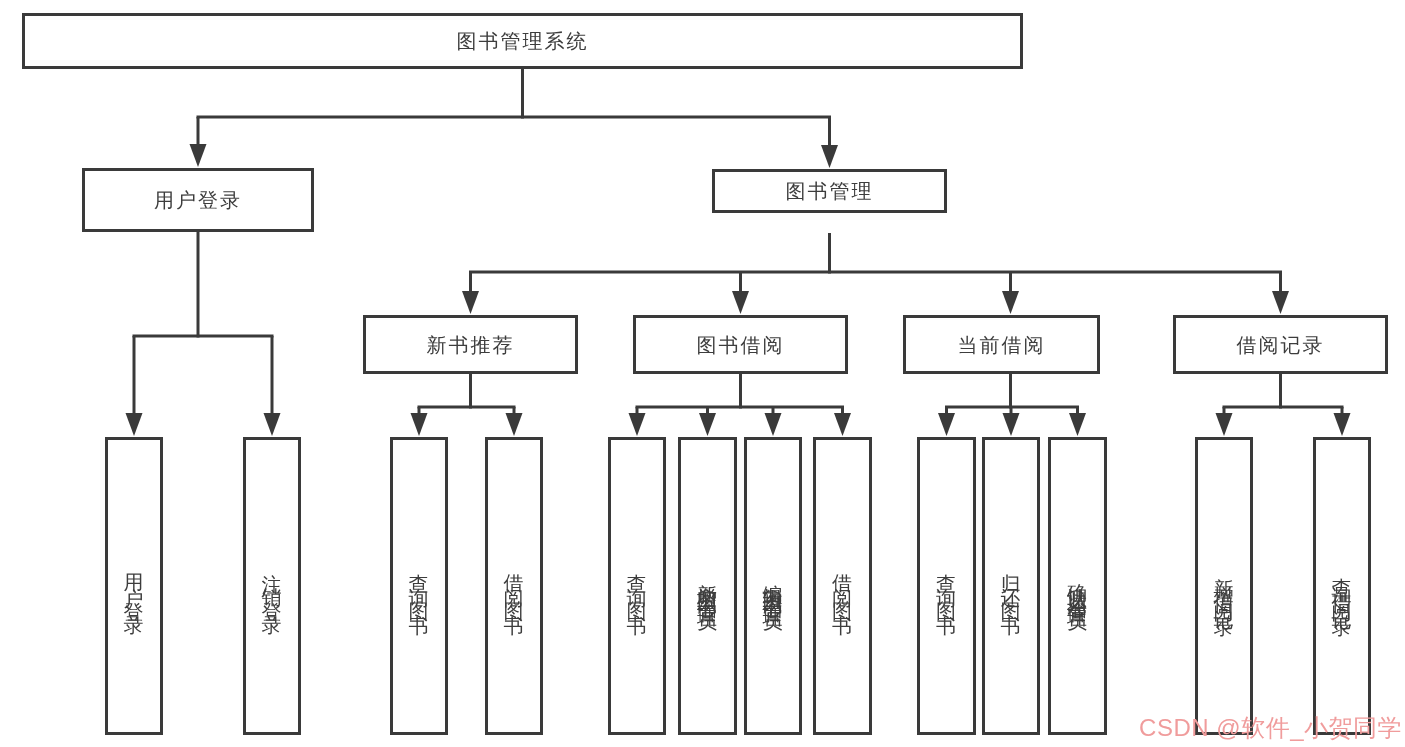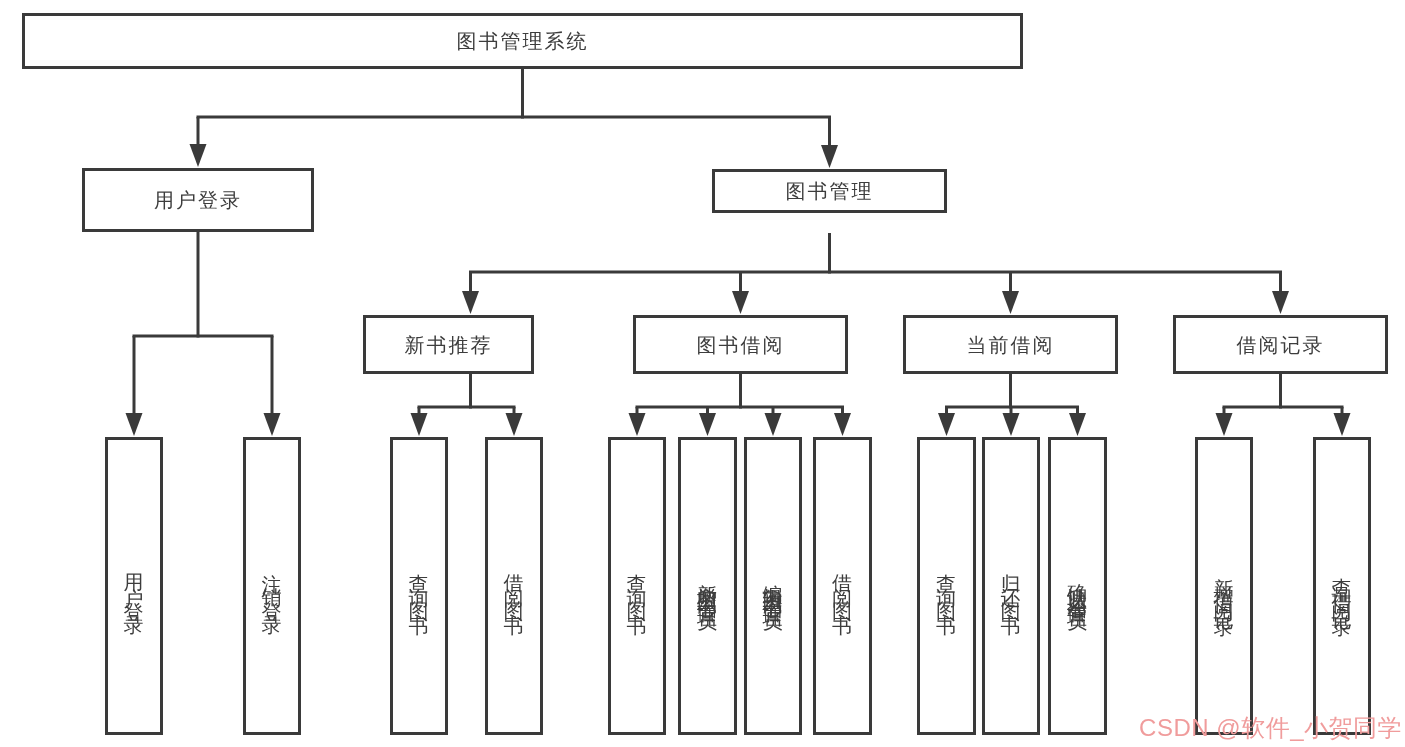--- a/index.html
+++ b/index.html
@@ -137,27 +137,27 @@
   <div class="watermark">CSDN @软件_小贺同学</div>
 <div class="node" style="left: 22px; top: 13px; width: 1001px; height: 56px;">
       <span>图书管理系统</span>
     </div>
     <div class="node" style="left: 82px; top: 168px; width: 232px; height: 64px;">
       <span>用户登录</span>
     </div>
     <div class="node" style="left: 712px; top: 169px; width: 235px; height: 44px;">
       <span>图书管理</span>
     </div>
-    <div class="node" style="left: 363px; top: 315px; width: 171px; height: 59px;">
+    <div class="node" style="left: 363px; top: 315px; width: 215px; height: 59px;">
       <span>新书推荐</span>
     </div>
     <div class="node" style="left: 633px; top: 315px; width: 215px; height: 59px; justify-content: center;">
       <span>图书借阅</span>
     </div>
-    <div class="node" style="left: 903px; top: 315px; width: 215px; height: 59px;">
+    <div class="node" style="left: 903px; top: 315px; width: 197px; height: 59px;">
       <span>当前借阅</span>
     </div>
     <div class="node" style="left: 1173px; top: 315px; width: 215px; height: 59px;">
       <span>借阅记录</span>
     </div>
     <div class="node vertical" style="left: 105px; top: 437px; width: 58px; height: 298px;">
       <span>用户登录</span>
     </div>
     <div class="node vertical" style="left: 243px; top: 437px; width: 58px; height: 298px;">
       <span>注销登录</span>

